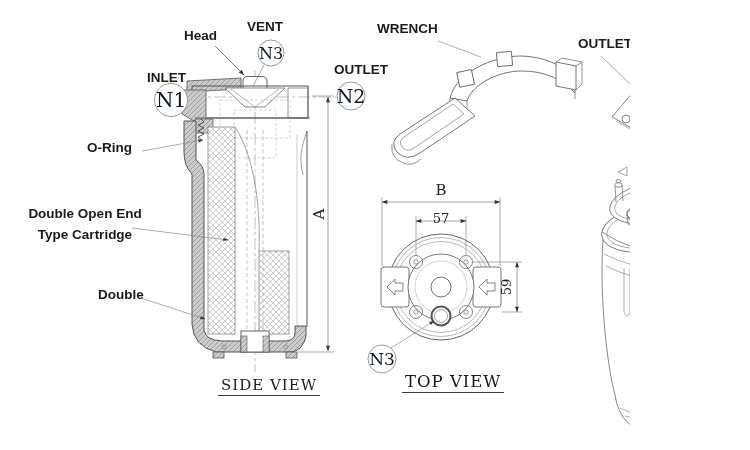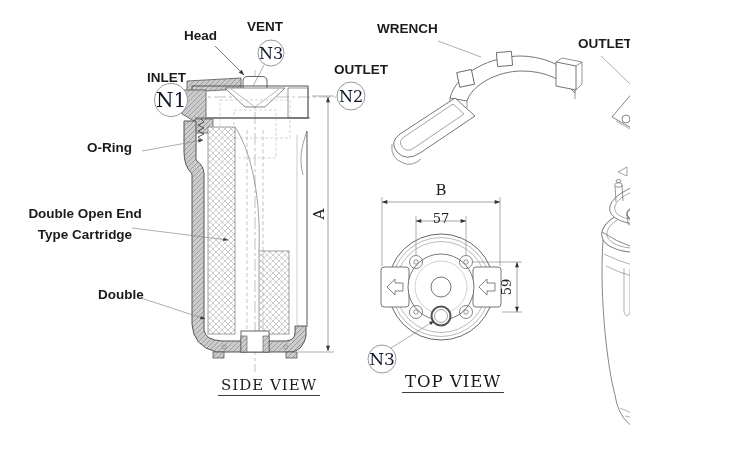--- a/index.html
+++ b/index.html
@@ -228,21 +228,21 @@
 <div class="lbl" style="left:87px;top:141px;">O-Ring</div>
 <div class="cart-lbl">
   <div>Double Open End</div>
   <div>Type Cartridge</div>
 </div>
 <div class="lbl" style="left:98px;top:288px;">Double</div>
 <div class="lbl" style="left:377px;top:22px;">WRENCH</div>
 <div class="lbl" style="left:578px;top:37px;">OUTLET</div>
 
 <div class="callout" style="left:171px;top:100px;font-size:20px;">N1</div>
-<div class="callout" style="left:351px;top:96px;font-size:16px;">N2</div>
+<div class="callout" style="left:351px;top:96px;font-size:19px;">N2</div>
 <div class="callout" style="left:271px;top:53px;font-size:16px;">N3</div>
 <div class="callout" style="left:382px;top:359px;font-size:17px;">N3</div>
 
 <div class="dim rot90" style="left:319px;top:214px;font-size:15px;">A</div>
 <div class="dim" style="left:441px;top:190px;font-size:15px;">B</div>
 <div class="dim" style="left:441px;top:210px;font-size:13px;margin-top:8px;">57</div>
 <div class="dim rot90" style="left:506px;top:287px;font-size:13px;">59</div>
 <div class="dim rot45b" style="left:711px;top:46px;font-size:14px;">45</div>
 
 <div class="caption" style="left:218px;top:376px;font-size:15px;">SIDE VIEW</div>

